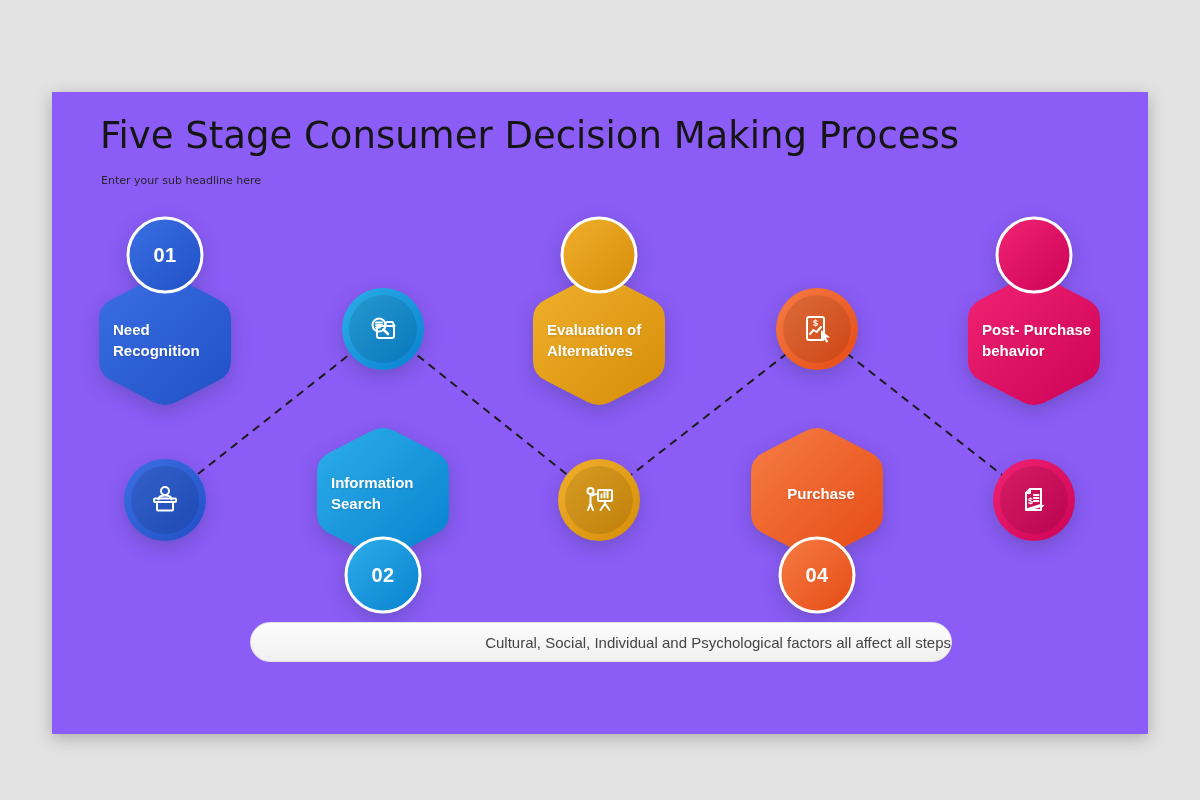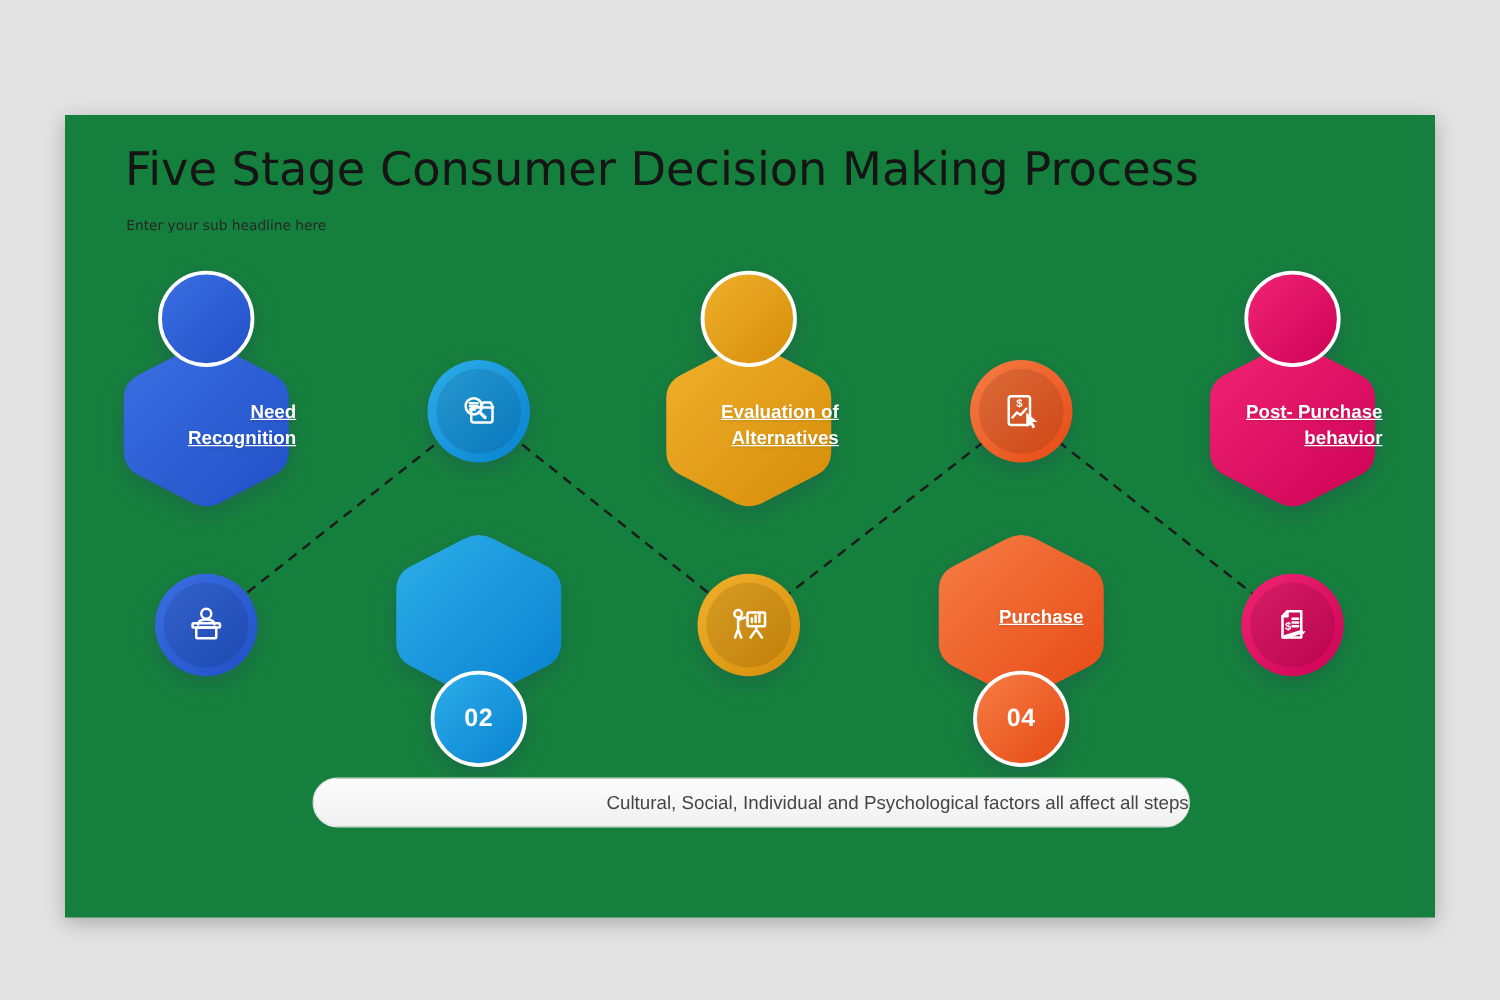--- a/index.html
+++ b/index.html
@@ -1,21 +1,21 @@
 <!DOCTYPE html>
 <html><head>
 <meta charset="utf-8">
 <style>
   * { margin:0; padding:0; box-sizing:border-box; }
   html,body { width:1200px; height:800px; }
   body { background:#e3e3e3; font-family:"Liberation Sans", sans-serif; position:relative; overflow:hidden; }
 
   .slide {
     position:absolute; left:52px; top:92px; width:1096px; height:642px;
-    background:#15803d; box-shadow:0 4px 16px rgba(0,0,0,0.25);
+    background:#8b5cf6; box-shadow:0 4px 16px rgba(0,0,0,0.25);
   }
   .slide-title {
     position:absolute; left:48px; top:22px; width:980px;
     font-family:"DejaVu Sans", sans-serif; font-weight:500;
     font-size:37px; color:#151515; letter-spacing:0;
   }
   .slide-subtitle {
     position:absolute; left:49px; top:82px;
     font-family:"DejaVu Sans", sans-serif; font-size:11px; color:#262626;
   }
@@ -25,25 +25,24 @@
   .stage { position:absolute; top:120px; width:132px; height:406px; }
   .stage svg.shape { position:absolute; left:0; top:0; overflow:visible;
     filter:drop-shadow(0 6px 9px rgba(40,50,90,0.28)); }
 
   .stage .num {
     position:absolute; left:29px; width:74px; height:74px;
     display:flex; align-items:center; justify-content:center;
     color:#fff; font-weight:700; font-size:20px; letter-spacing:0.5px;
   }
   .stage .label {
-    position:absolute; left:16px; width:132px; height:136px; padding:0 10px;
-    display:flex; align-items:center; justify-content:center; text-align:right;
+    position:absolute; left:4px; width:132px; height:136px; padding:0 10px;
+    display:flex; align-items:center; justify-content:center; text-align:left;
     color:#fff; font-weight:700; font-size:15px; line-height:1.4;
     text-shadow:0 1px 2px rgba(0,0,0,0.15);
-    text-decoration:underline;
   }
   .num.pos-top { top:6px; }     .num.pos-bottom { top:326px; }
   .label.pos-top { top:60px; }  .label.pos-bottom { top:213px; }
 
   .glyph { stroke:#fff; stroke-width:2; fill:none; stroke-linecap:round; stroke-linejoin:round; }
   .glyph text { fill:#fff; stroke:none; font-family:"Liberation Sans",sans-serif; font-weight:700; font-size:9px; text-anchor:middle; }
 
   .footer-pill {
     position:absolute; left:198px; top:530px; width:702px; height:40px;
     border:1px solid #e1e1e1; border-radius:21px;
@@ -80,20 +79,21 @@
         <circle r="34" fill="rgba(0,0,0,0.10)"></circle>
         <g class="glyph">
           <circle cx="0" cy="-9" r="4"></circle>
           <path d="M -6.5 -0.5 Q -6.5 -4.5 0 -4.5 Q 6.5 -4.5 6.5 -0.5"></path>
           <rect x="-11" y="-1.5" width="22" height="3.5" rx="1"></rect>
           <rect x="-8" y="2" width="16" height="8.5" rx="1"></rect>
         </g>
       </g>
       <circle cx="66" cy="43" r="37" fill="url(#g0)" stroke="#fff" stroke-width="3"></circle>
     </svg>
+    <div class="num pos-top">01</div>
     <div class="label pos-top">Need Recognition</div>
   </div>
 
   <div class="stage" style="left:265px">
     <svg class="shape" width="132" height="406" viewBox="0 0 132 406">
       <defs>
           <linearGradient id="g1" x1="0" y1="0" x2="1" y2="1">
         <stop offset="0" stop-color="#2daee9"></stop>
         <stop offset="1" stop-color="#0881d0"></stop>
       </linearGradient>
@@ -108,20 +108,21 @@
           <rect x="-6" y="-3" width="17" height="12" rx="2"></rect>
           <path d="M 1 -3 l 2.5 -4 h 6 l 2 4"></path>
           <circle cx="-4" cy="-4" r="6.5"></circle>
           <path d="M -7 -6.5 h 6 M -7 -4 h 6 M -7 -1.5 h 4"></path>
           <path d="M 0.5 0.5 L 5 5" stroke-width="2.6"></path>
         </g>
       </g>
       <circle cx="66" cy="363" r="37" fill="url(#g1)" stroke="#fff" stroke-width="3"></circle>
     </svg>
     <div class="num pos-bottom">02</div>
+    <div class="label pos-bottom">Information Search</div>
   </div>
 
   <div class="stage" style="left:481px">
     <svg class="shape" width="132" height="406" viewBox="0 0 132 406">
       <defs>
           <linearGradient id="g2" x1="0" y1="0" x2="1" y2="1">
         <stop offset="0" stop-color="#f0b02c"></stop>
         <stop offset="1" stop-color="#d68d08"></stop>
       </linearGradient>
         </defs>

